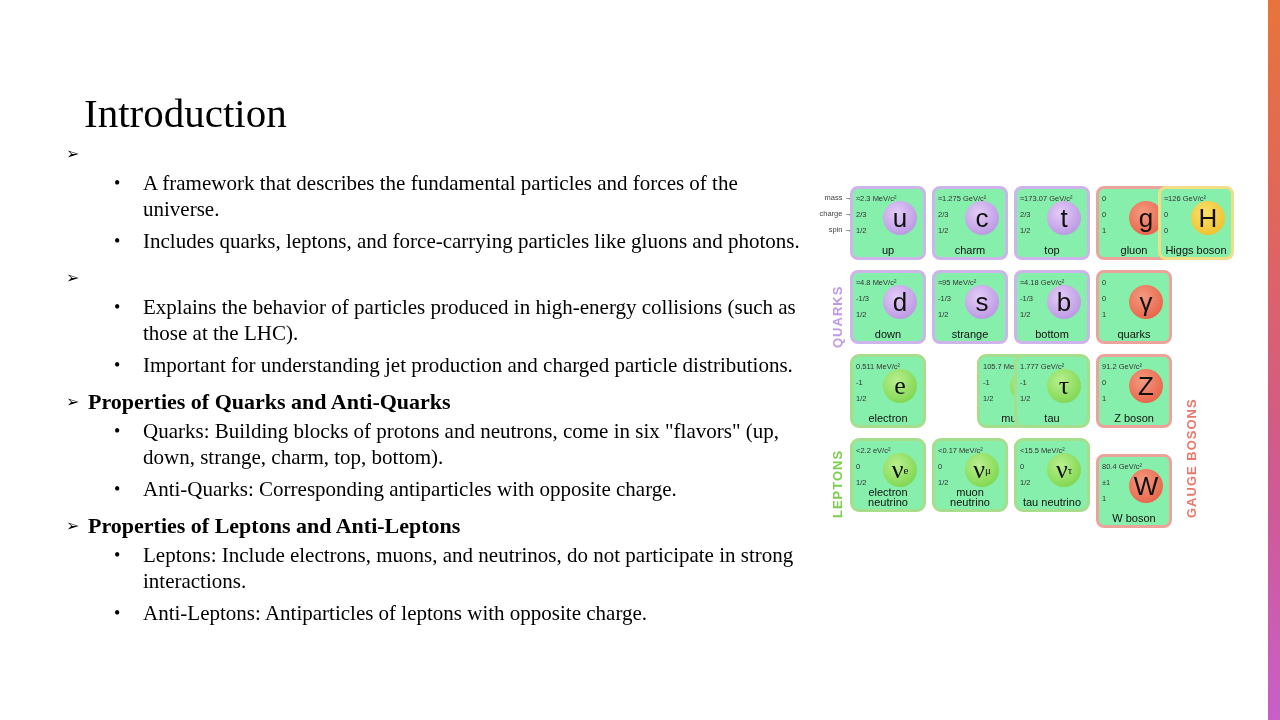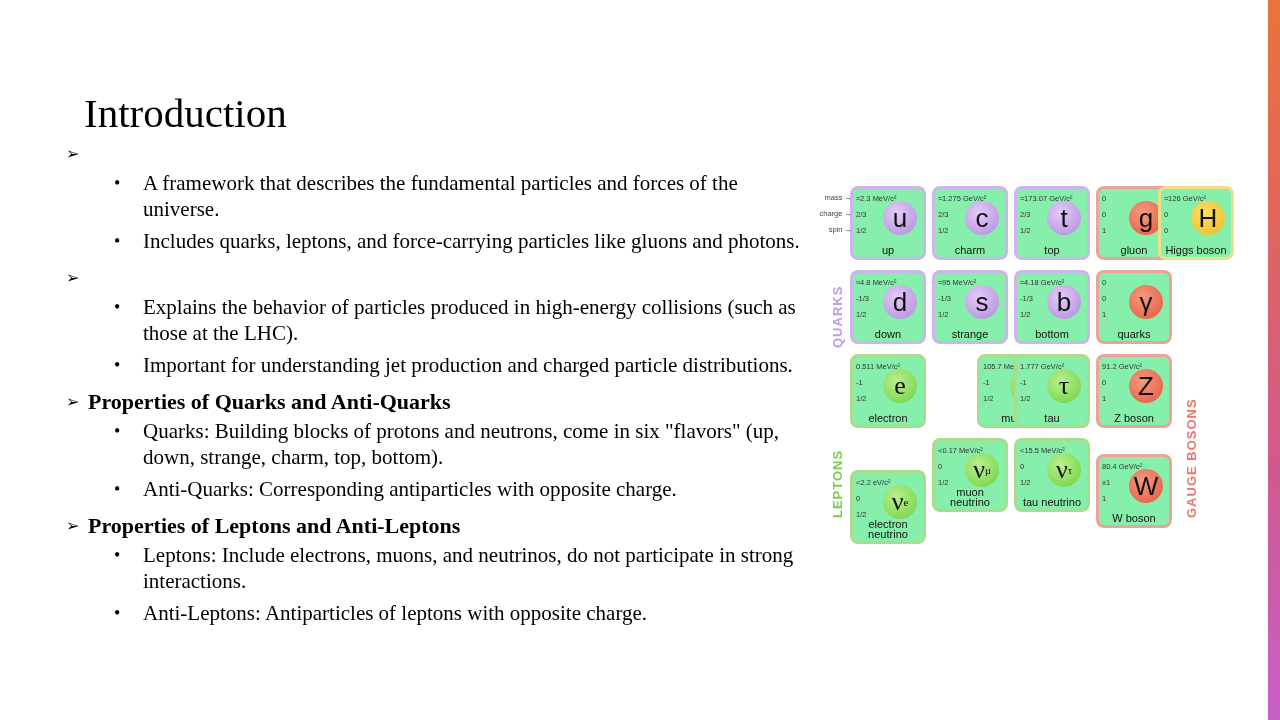--- a/index.html
+++ b/index.html
@@ -10,21 +10,21 @@
   .section { margin-bottom:10px; }
   .sec-head { font-weight:bold; font-size:22px; line-height:28px; display:flex; align-items:center; }
   .sec-arrow { display:inline-block; width:22px; font-size:16px; font-weight:normal; }
   .bullets { margin:2px 0 0 0; padding:0; list-style:none; }
   .bullet { position:relative; padding-left:77px; font-size:21px; line-height:26px; margin-bottom:6px; }
   .bullet-dot { position:absolute; left:48px; top:0; font-size:18px; }
 
   .chart { position:absolute; left:818px; top:186px; width:446px; height:334px; }
   .cell { position:absolute; width:76px; height:74px; border:3px solid; border-radius:8px; box-sizing:border-box; background:#86efac; font-family:"Liberation Sans", sans-serif; }
   .cell.q { border-color:#CDB4EA; }
-  .cell.l { border-color:#A6DE8E; }
+  .cell.l { border-color:#A6DE8E;border-radius:9px; }
   .cell.g { border-color:#EBA49C; }
   .cell.h { border-color:#F2DE86; }
   .props { position:absolute; left:3px; top:2px; font-size:7.5px; line-height:16px; color:#333; white-space:nowrap; }
   .ball { position:absolute; left:30px; top:12px; width:34px; height:34px; border-radius:50%; display:flex; align-items:center; justify-content:center; font-size:26px; color:#111; }
   .ball.q { background:radial-gradient(circle at 40% 35%, #E3CCF7, #B088DE); }
   .ball.l { background:radial-gradient(circle at 40% 35%, #B9F08F, #6FCF3E); font-family:"Liberation Serif", serif; }
   .ball.g { background:radial-gradient(circle at 40% 35%, #F49A80, #E5553A); }
   .ball.h { background:radial-gradient(circle at 40% 35%, #FBE06A, #EDB91E); }
   .ball sub { font-size:11px; }
   .pname { position:absolute; left:0; right:0; bottom:2px; text-align:center; font-size:11px; line-height:10px; color:#111; }
@@ -224,21 +224,21 @@
       <div class="props">
         <div>91.2 GeV/c²</div>
         <div>0</div>
         <div>1</div>
       </div>
       <div class="ball g">
         <span>Z</span>
       </div>
       <div class="pname">Z boson</div>
     </div>
-    <div class="cell l" style="left: 32px; top: 252px; margin-top: 32px;">
+    <div class="cell l" style="left: 32px; top: 252px;">
       <div class="props">
         <div>&lt;2.2 eV/c²</div>
         <div>0</div>
         <div>1/2</div>
       </div>
       <div class="ball l">
         <span>ν</span>
         <sub>e</sub>
       </div>
       <div class="pname">electron neutrino</div>

